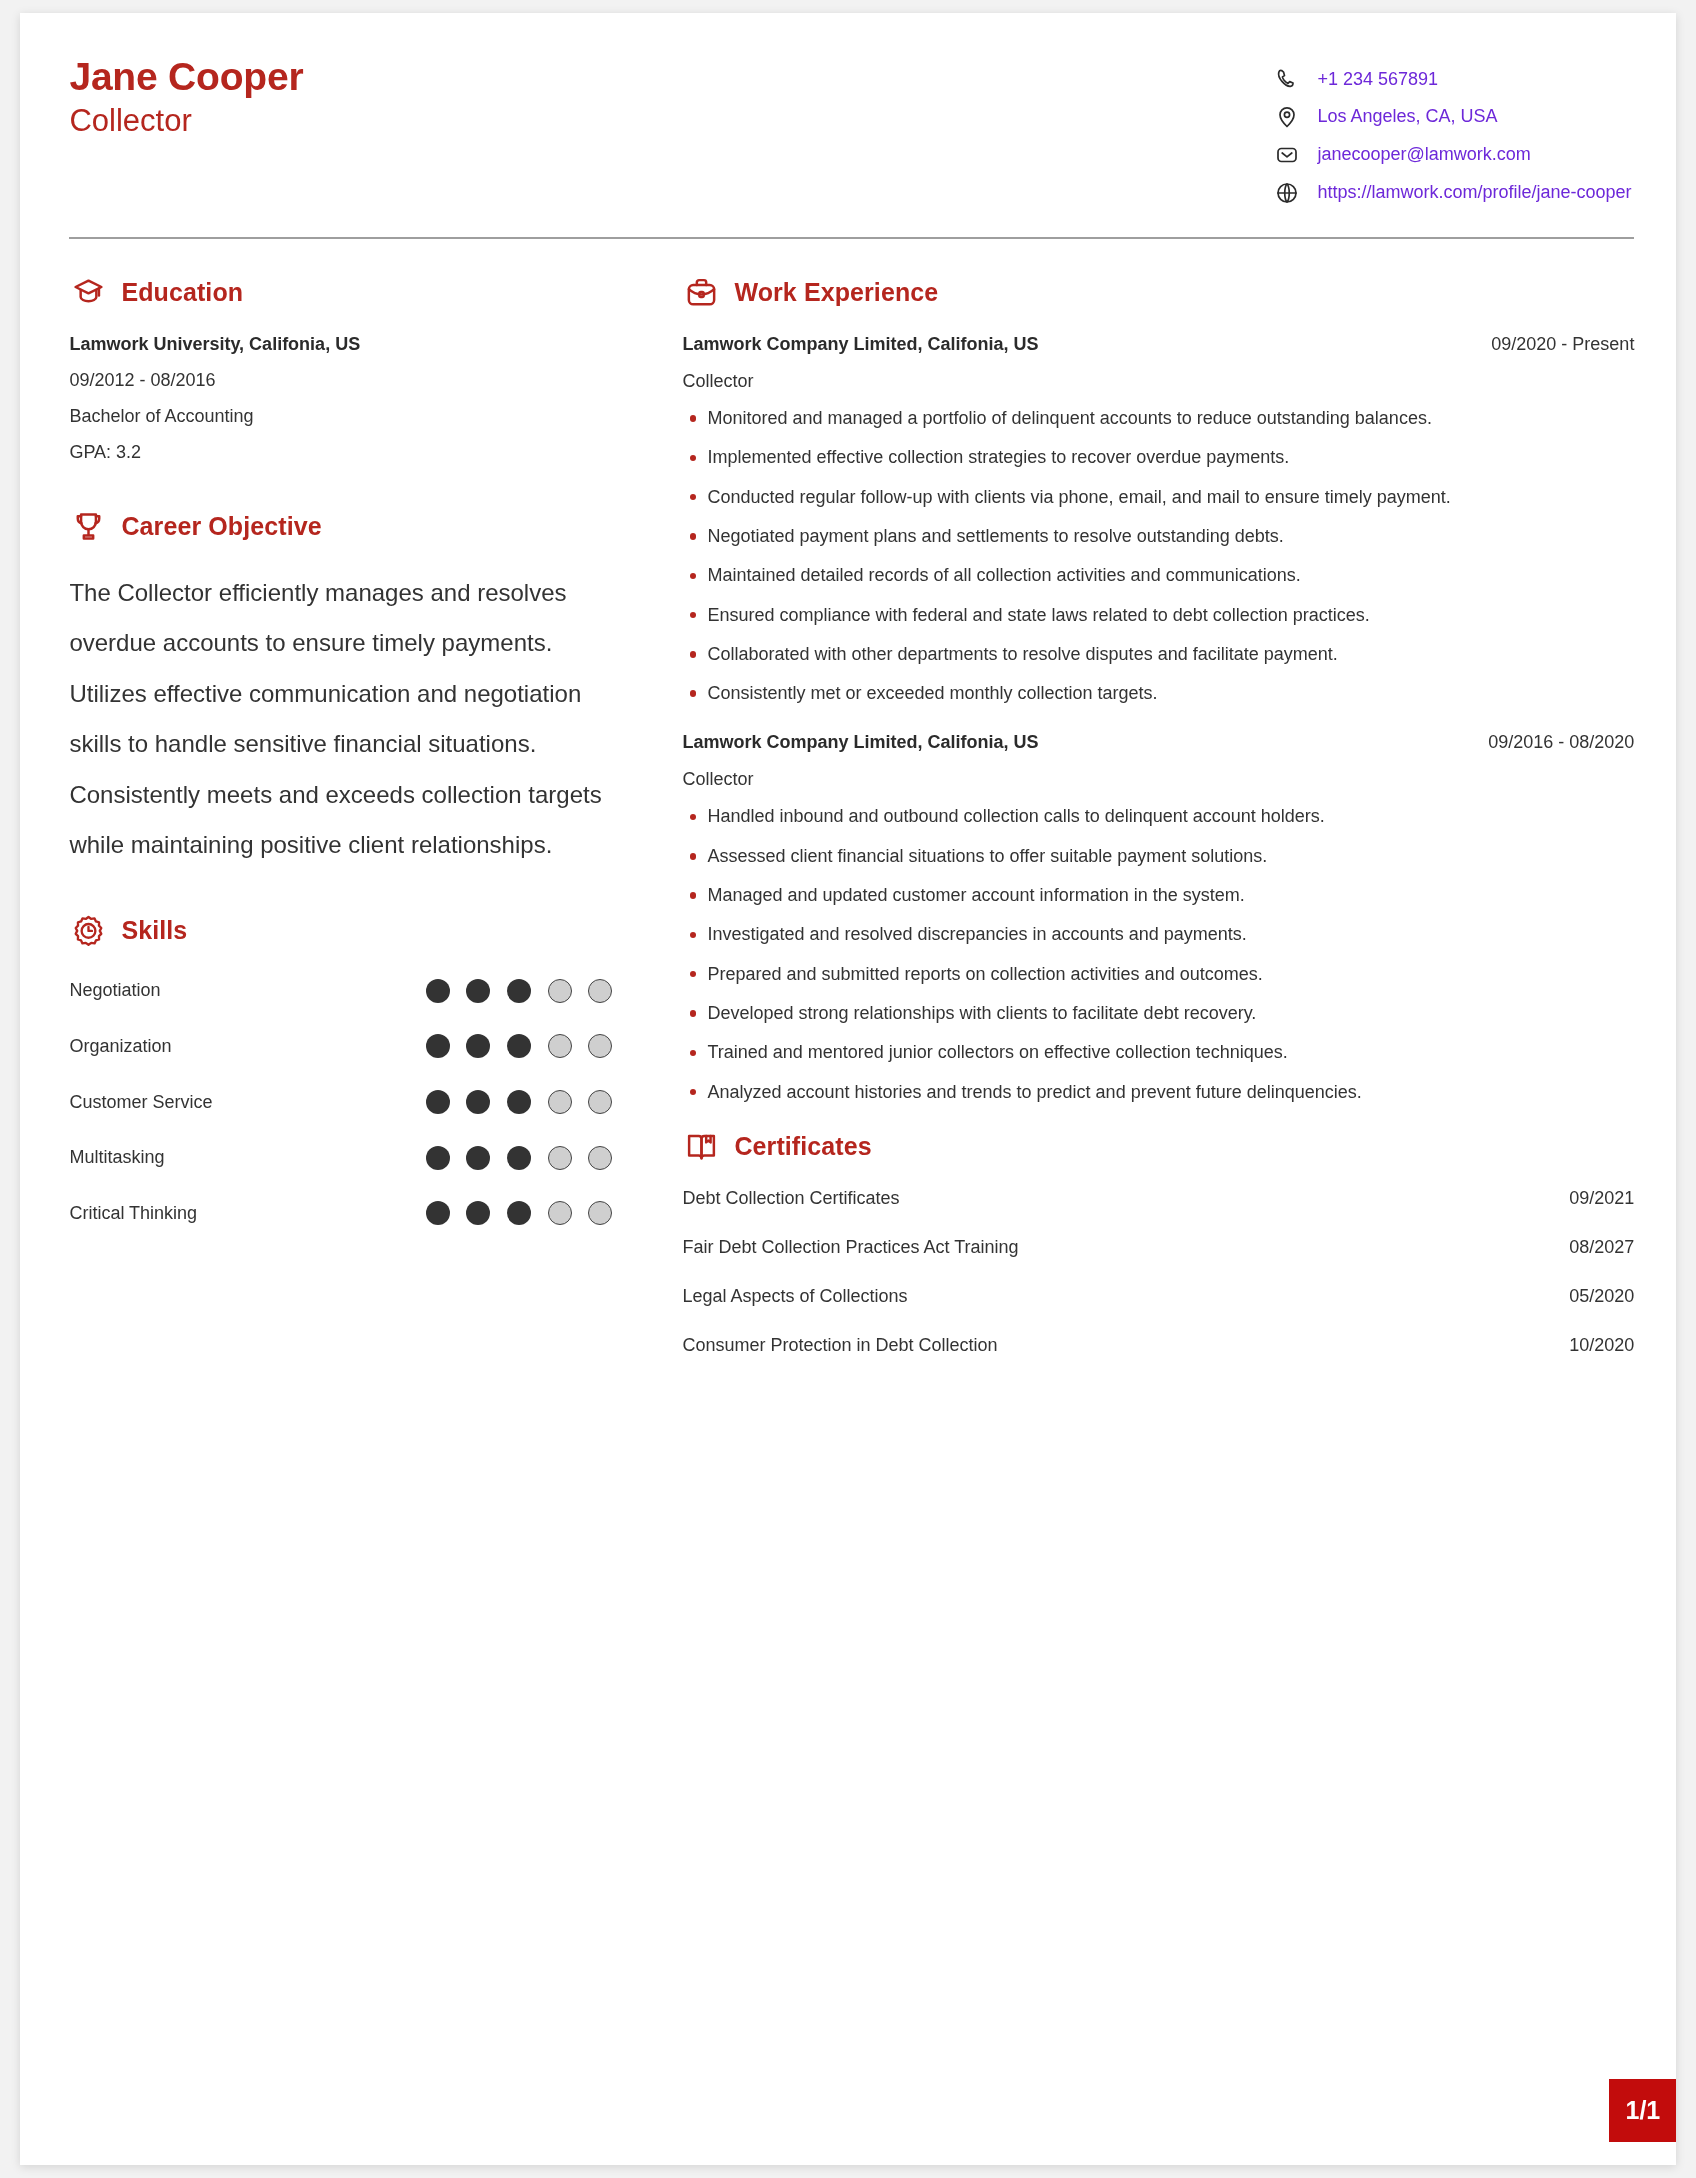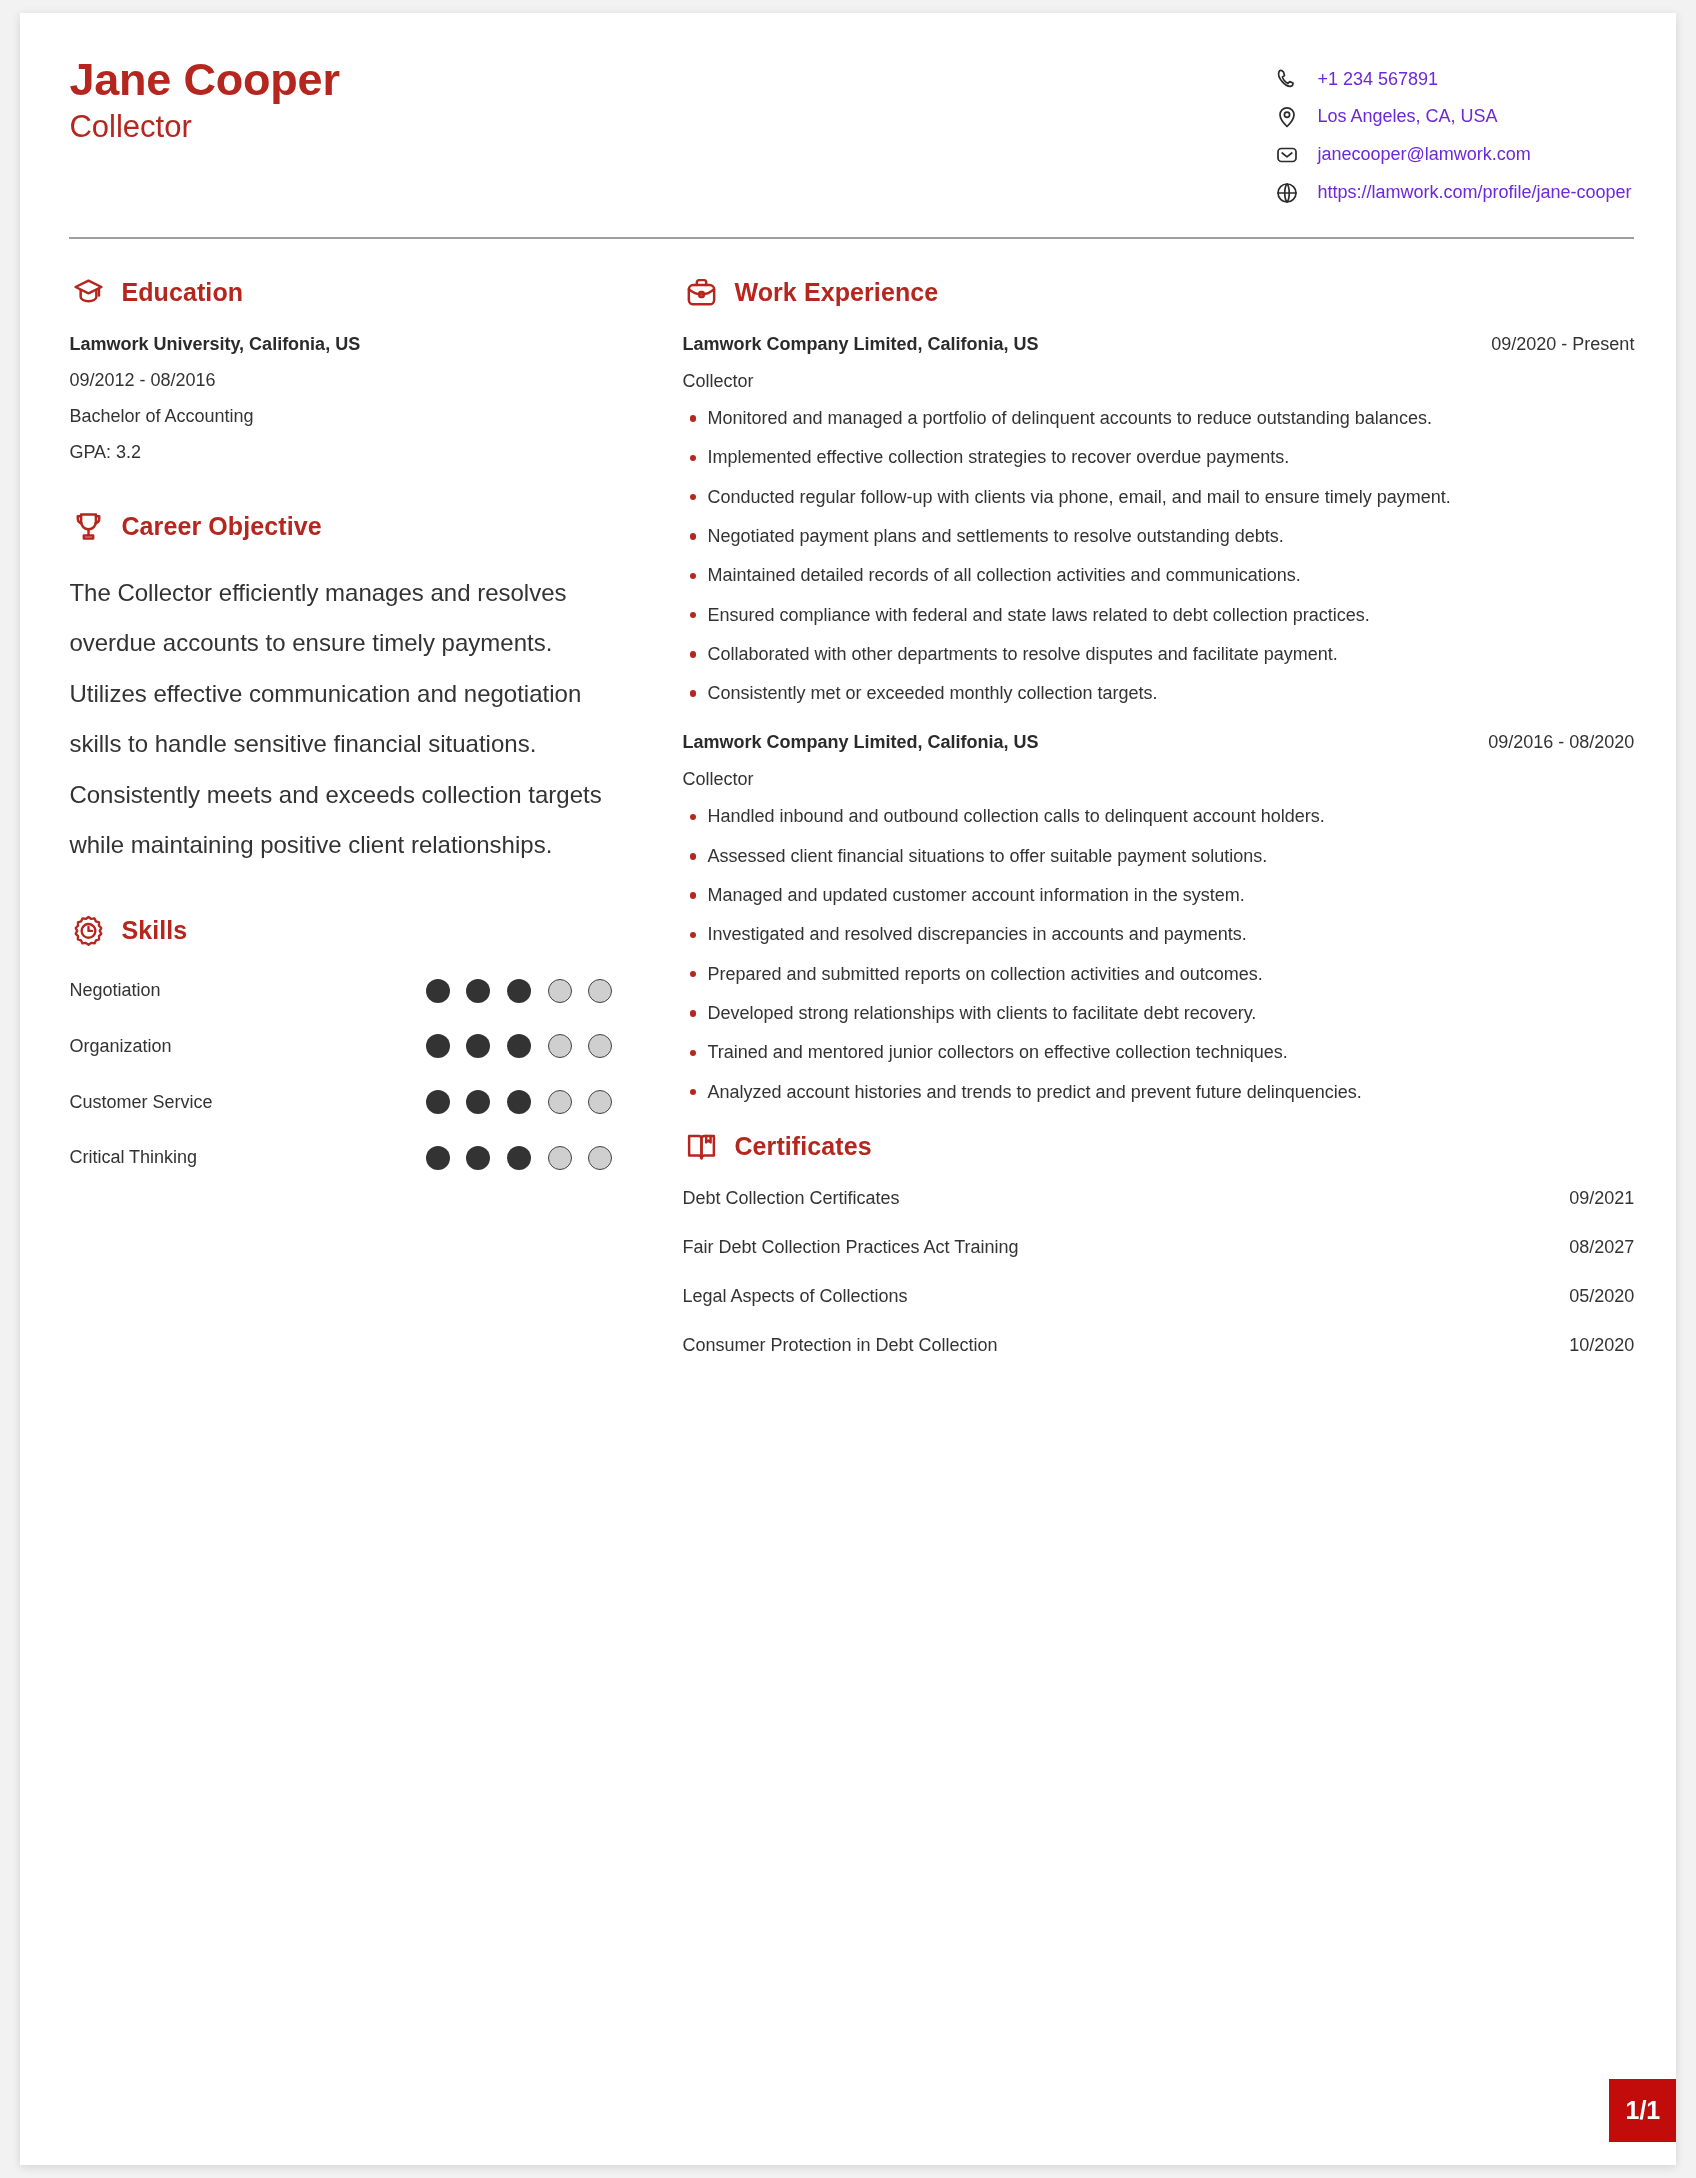--- a/index.html
+++ b/index.html
@@ -33,21 +33,21 @@
   }
 
   
   .header {
     display: flex;
     justify-content: space-between;
     align-items: flex-start;
     padding-bottom: 13px;
   }
   .name {
-    font-size: 45px;
+    font-size: 39px;
     font-weight: bold;
     color: #b5261e;
     letter-spacing: -0.2px;
     line-height: 1.12;
     font-stretch: condensed;
   }
   .role {
     font-size: 31px;
     color: #b5261e;
     line-height: 1.3;
@@ -353,20 +353,30 @@
                 <div class="dots">
                   <span class="dot on"></span>
                   <span class="dot on"></span>
                   <span class="dot on"></span>
                   <span class="dot off"></span>
                   <span class="dot off"></span>
                 </div>
               </div>
               <div class="skill-row">
                 <div class="skill-name">Customer Service</div>
+                <div class="dots">
+                  <span class="dot on"></span>
+                  <span class="dot on"></span>
+                  <span class="dot on"></span>
+                  <span class="dot off"></span>
+                  <span class="dot off"></span>
+                </div>
+              </div>
+              <div class="skill-row">
+                <div class="skill-name">Multitasking</div>
                 <div class="dots">
                   <span class="dot on"></span>
                   <span class="dot on"></span>
                   <span class="dot on"></span>
                   <span class="dot off"></span>
                   <span class="dot off"></span>
                 </div>
               </div>
               <div class="skill-row">
                 <div class="skill-name">Critical Thinking</div>

